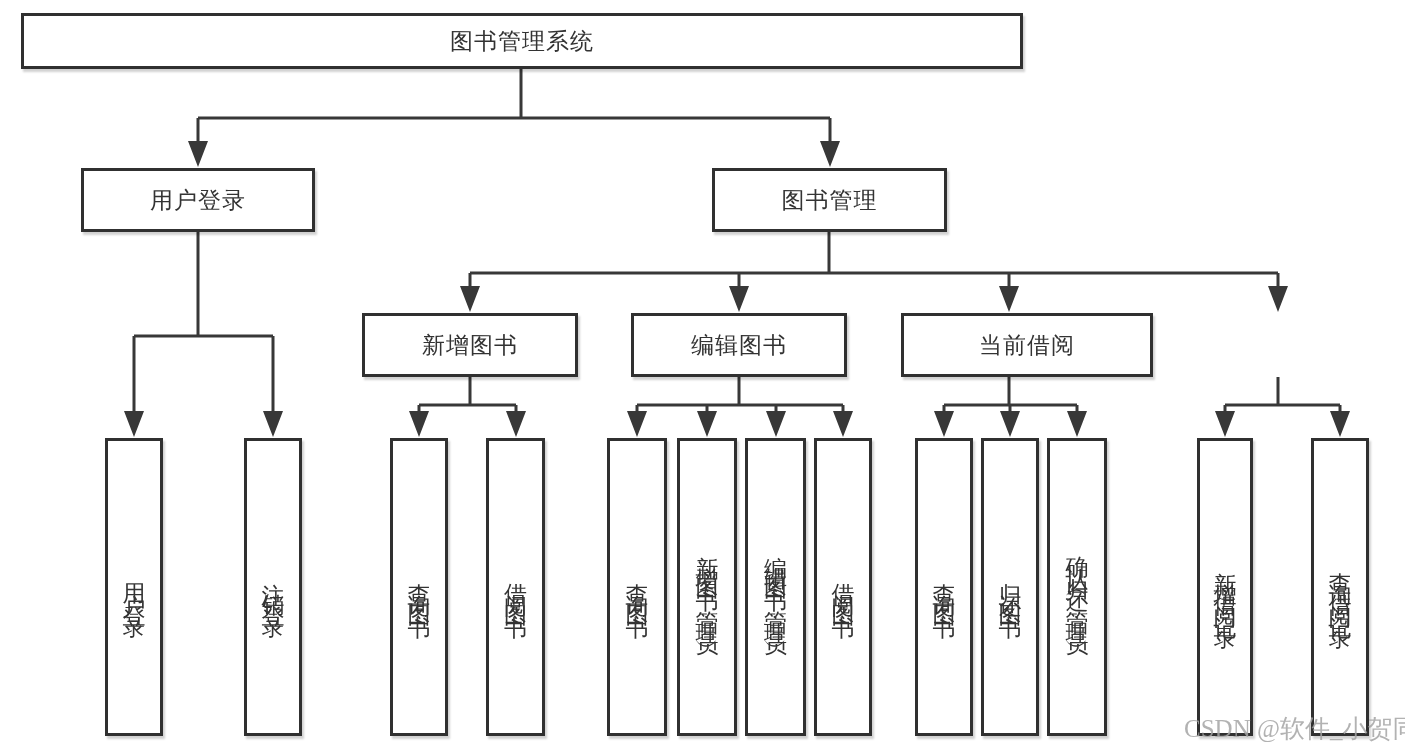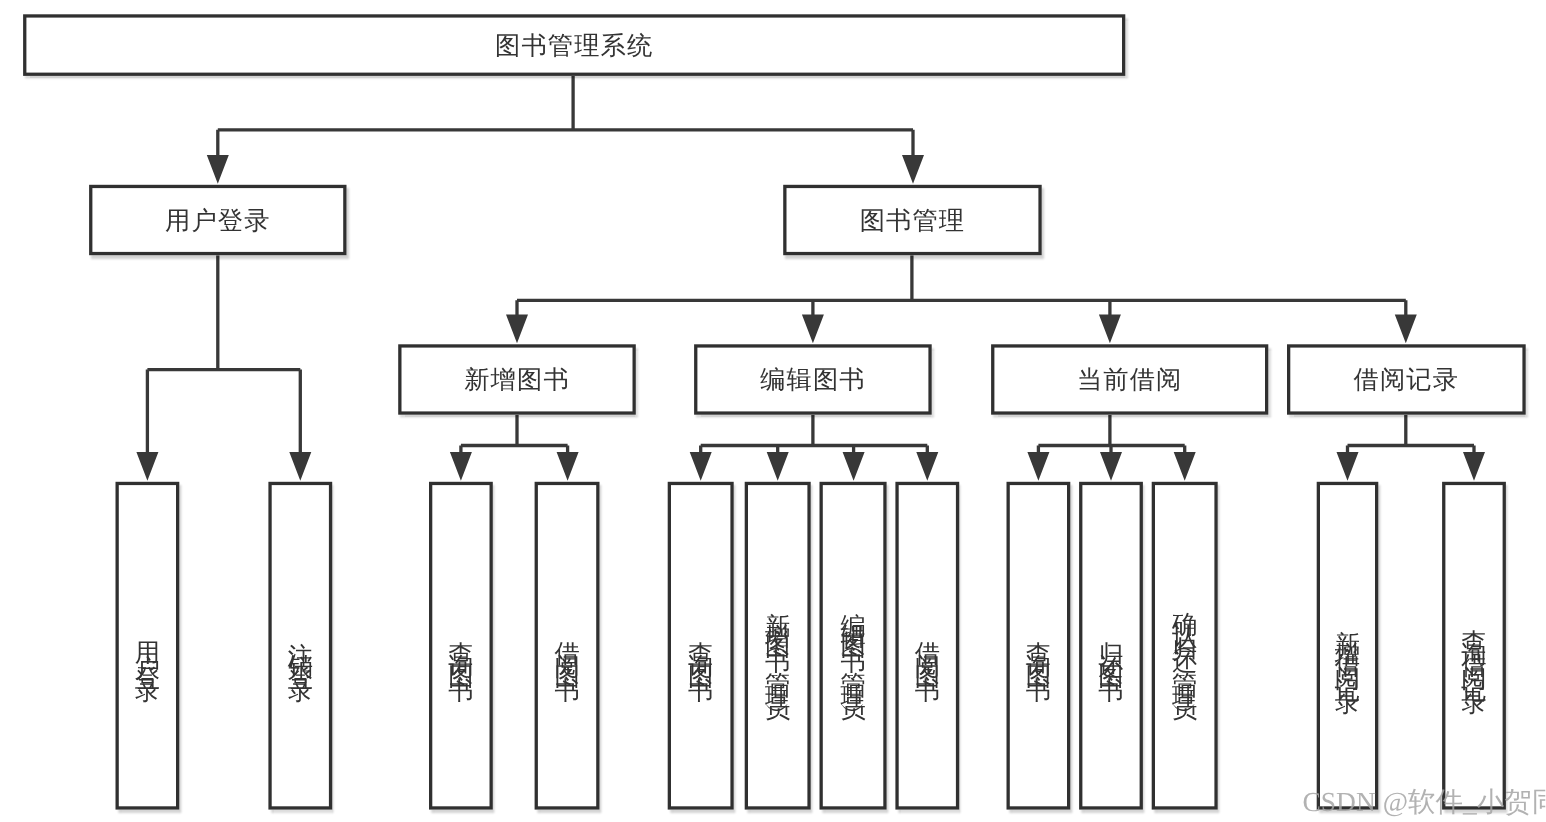--- a/index.html
+++ b/index.html
@@ -101,23 +101,20 @@
 
   <div class="hbox" style="left:362px; top:313px; width:216px; height:64px">
     <span class="hlabel">新增图书</span>
   </div>
   <div class="hbox" style="left:631px; top:313px; width:216px; height:64px">
     <span class="hlabel">编辑图书</span>
   </div>
   <div class="hbox" style="left:901px; top:313px; width:252px; height:64px">
     <span class="hlabel">当前借阅</span>
   </div>
-  <div class="hbox" style="left:1170px; top:313px; width:217px; height:64px">
-    <span class="hlabel">借阅记录</span>
-  </div>
 
   <div class="vbox" style="left:105px; width:58px">
     <span class="vlabel">用户登录</span>
   </div>
   <div class="vbox" style="left:244px; width:58px">
     <span class="vlabel">注销登录</span>
   </div>
 
   <div class="vbox" style="left:390px; width:58px">
     <span class="vlabel">查询图书</span>

